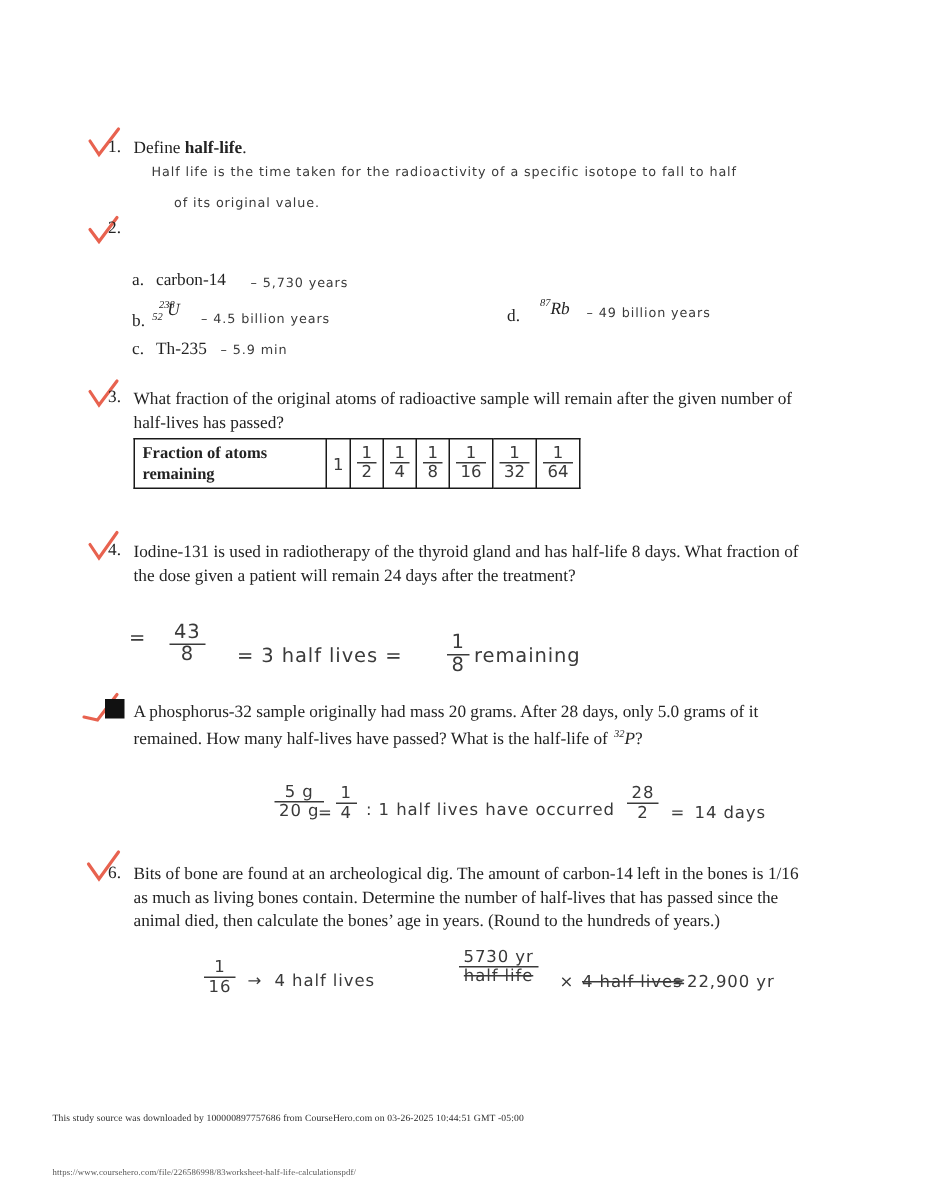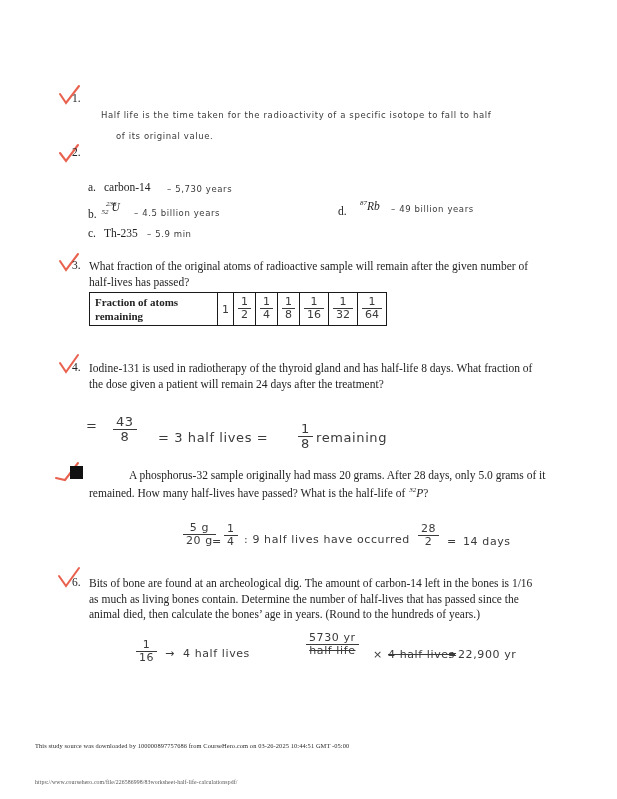--- a/index.html
+++ b/index.html
@@ -143,20 +143,21 @@
 
 <div class="page">
 
 
   <div class="check" style="left:59px; top:86px;">
     <svg width="22" height="22" viewBox="0 0 22 22">
       <path d="M1 8 L7 17 L20 0" fill="none" stroke="#e8624f" stroke-width="2.1" stroke-linecap="round"></path>
     </svg>
   </div>
   <div class="qnum" style="left:72px; top:92px;">1.</div>
+  <div class="qtext" style="left:89px; top:92px; width:420px;">Define <b>half-life</b>.</div>
   <div class="hw hw-sm" style="left:101px; top:110px;">Half life is the time taken for the radioactivity of  a specific  isotope to fall to half</div>
   <div class="hw hw-sm" style="left:116px; top:131px;">of its original value.</div>
 
   <div class="check" style="left:59px; top:144px;">
     <svg width="22" height="22" viewBox="0 0 22 22">
       <path d="M1 9 L7 17 L19 1" fill="none" stroke="#e8624f" stroke-width="2.1" stroke-linecap="round"></path>
     </svg>
   </div>
   <div class="qnum" style="left:72px; top:146px;">2.</div>
 
@@ -216,33 +217,33 @@
     <span class="frac"><span class="num">1</span><span class="den">8</span></span>
   </div>
   <div class="hw hw-lg" style="left:316px; top:430px;">remaining</div>
 
   <div class="check" style="left:56px; top:462px;">
     <svg width="26" height="22" viewBox="0 0 26 22">
       <path d="M0 16 L9 18 L22 1" fill="none" stroke="#e8624f" stroke-width="2.1" stroke-linecap="round"></path>
     </svg>
   </div>
   <div class="redact" style="left:70px; top:466px; width:13px; height:13px;"></div>
-  <div class="qtext" style="left:89px; top:468px; width:450px;margin-left:40px;">A phosphorus-32 sample originally had mass 20 grams.  After 28 days, only 5.0 grams of it</div>
+  <div class="qtext" style="left:89px; top:468px; width:450px;">A phosphorus-32 sample originally had mass 20 grams.  After 28 days, only 5.0 grams of it</div>
   <div class="qtext" style="left:89px; top:486px; width:450px;">
     <span>remained.  How many half-lives have passed?  What is the half-life of</span><span class="isotope" style="margin-left:4px;"><sup>32</sup>P</span><span>?</span>
   </div>
 
   <div class="hw hw-md" style="left:183px; top:523px;">
     <span class="frac"><span class="num">5 g</span><span class="den">20 g</span></span>
   </div>
   <div class="hw hw-md" style="left:212px; top:535px;">=</div>
   <div class="hw hw-md" style="left:224px; top:524px;">
     <span class="frac"><span class="num">1</span><span class="den">4</span></span>
   </div>
-  <div class="hw hw-md" style="left:244px; top:533px;">: 9 half lives have occurred</div>
+  <div class="hw hw-md" style="left:244px; top:533px;">: 1 half lives have occurred</div>
   <div class="hw hw-md" style="left:418px; top:524px;">
     <span class="frac"><span class="num">28</span><span class="den">2</span></span>
   </div>
   <div class="hw hw-md" style="left:447px; top:535px;">=</div>
   <div class="hw hw-md" style="left:463px; top:535px;">14 days</div>
 
   <div class="check" style="left:58px; top:568px;">
     <svg width="24" height="22" viewBox="0 0 24 22">
       <path d="M1 8 L8 18 L21 0" fill="none" stroke="#e8624f" stroke-width="2.1" stroke-linecap="round"></path>
     </svg>

